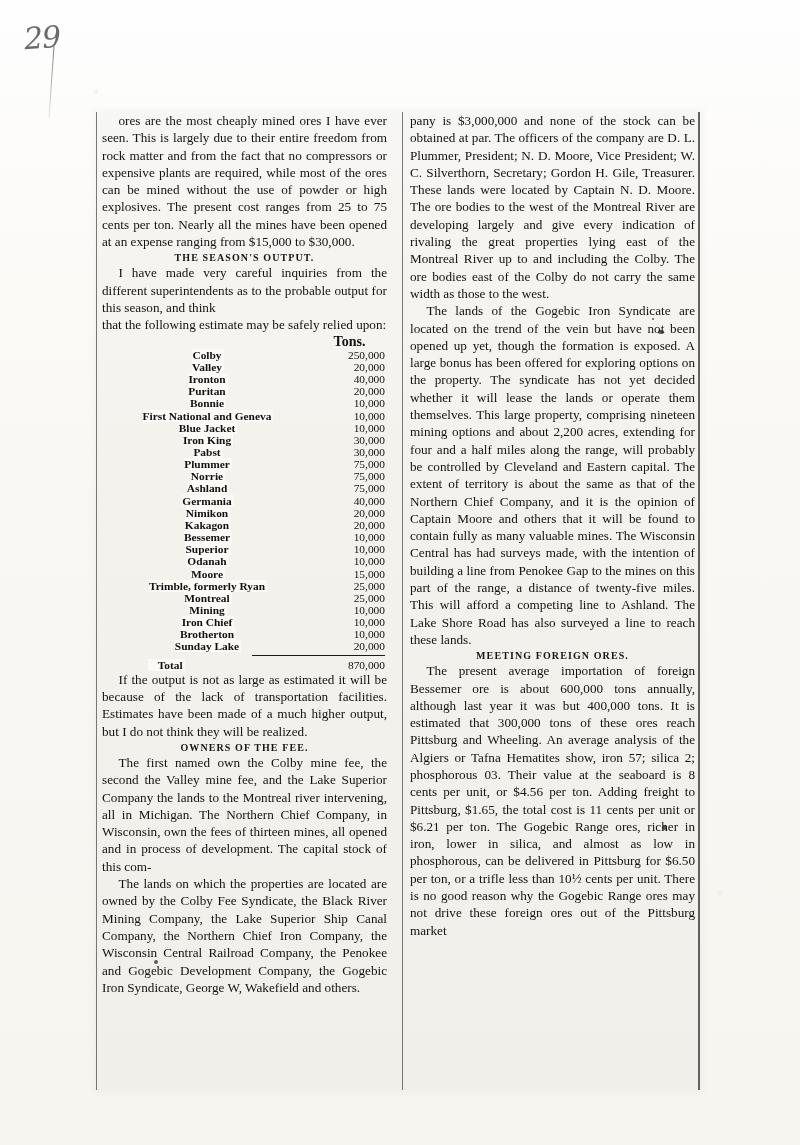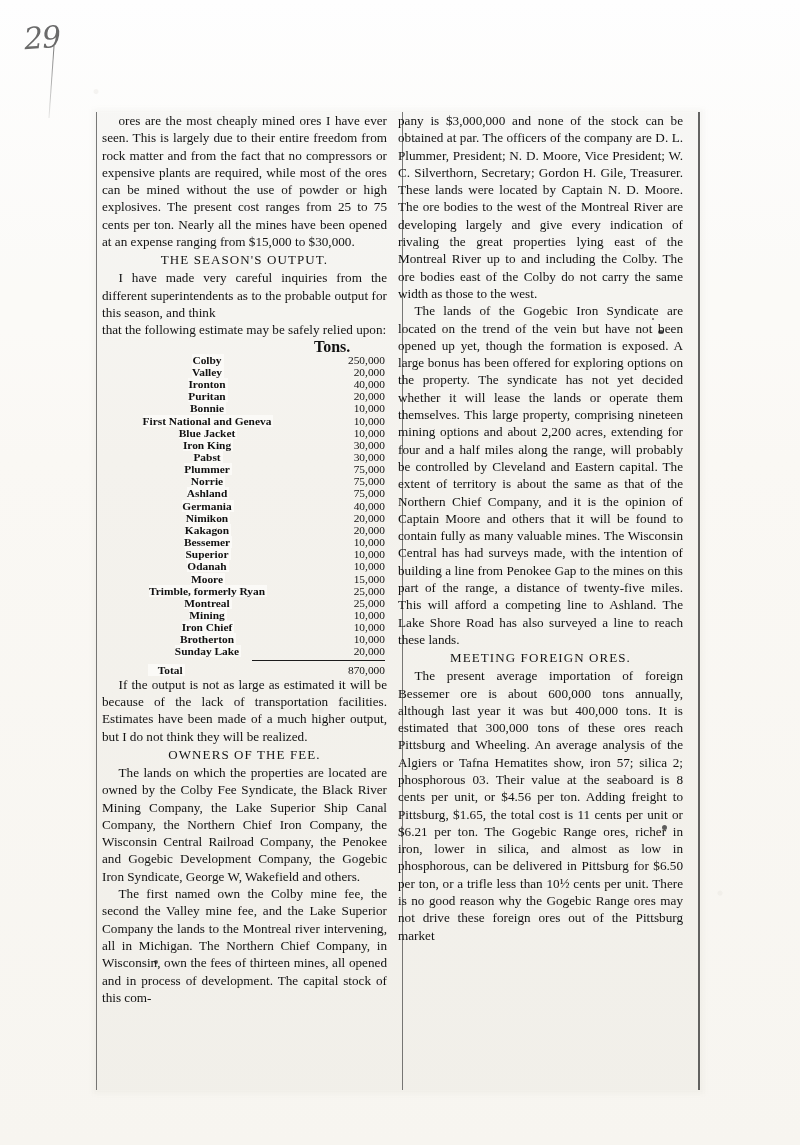--- a/index.html
+++ b/index.html
@@ -83,56 +83,56 @@
   .columns {
     position: relative;
     display: flex;
     height: 100%;
   }
   .col {
     width: 296px;
     padding: 0 5px 0 6px;
     box-sizing: border-box;
   }
-  .col.right { }
+  .col.right { margin-left: 12px; }
 
   p {
     margin: 0;
     font-size: 13.2px;
     line-height: 17.3px;
     text-align: justify;
     text-indent: 1.25em;
     color: #121212;
     -webkit-font-smoothing: none;
   }
   p.cont { text-indent: 0; }
 
   h2.subhead {
     margin: 2px 0 1px 0;
-    font-size: 13px;
-    font-weight: normal;
+    font-size: 10px;
+    font-weight: bold;
     text-align: center;
     letter-spacing: 1.1px;
     text-transform: uppercase;
     color: #141414;
   }
 
   
   .table-wrap { margin: 2px 0 0 0; }
   table.output {
     width: 100%;
     border-collapse: collapse;
     font-size: 11.4px;
     line-height: 12.15px;
     color: #111;
   }
   table.output th.tons {
-    text-align: left;
+    text-align: center;
     font-weight: bold;
-    font-size: 16px;
+    font-size: 14px;
     padding: 0 2px 1px 0;
   }
   table.output th.spacer { border: 0; }
   table.output td.mine {
     white-space: nowrap;
     font-weight: bold;
     position: relative;
     padding: 0;
     overflow: hidden;
     text-align: center;
@@ -314,22 +314,22 @@
                 <td class="val">870,000</td>
               </tr>
             </tbody>
           </table>
         </div>
 
         <p>If the output is not as large as estimated it will be because of the lack of transportation facilities. Estimates have been made of a much higher output, but I do not think they will be realized.</p>
 
         <h2 class="subhead">OWNERS OF THE FEE.</h2>
 
+        <p>The first named own the Colby mine fee, the second the Valley mine fee, and the Lake Superior Company the lands to the Montreal river intervening, all in Michigan. The Northern Chief Company, in Wisconsin, own the fees of thirteen mines, all opened and in process of development. The capital stock of this com-</p>
         <p>The lands on which the properties are located are owned by the Colby Fee Syndicate, the Black River Mining Company, the Lake Superior Ship Canal Company, the Northern Chief Iron Company, the Wisconsin Central Railroad Company, the Penokee and Gogebic Development Company, the Gogebic Iron Syndicate, George W, Wakefield and others.</p>
-        <p>The first named own the Colby mine fee, the second the Valley mine fee, and the Lake Superior Company the lands to the Montreal river intervening, all in Michigan. The Northern Chief Company, in Wisconsin, own the fees of thirteen mines, all opened and in process of development. The capital stock of this com-</p>
       </div>
 
       <div class="col right">
         <p class="cont">pany is $3,000,000 and none of the stock can be obtained at par. The officers of the company are D. L. Plummer, President; N. D. Moore, Vice President; W. C. Silverthorn, Secretary; Gordon H. Gile, Treasurer. These lands were located by Captain N. D. Moore. The ore bodies to the west of the Montreal River are developing largely and give every indication of rivaling the great properties lying east of the Montreal River up to and including the Colby. The ore bodies east of the Colby do not carry the same width as those to the west.</p>
         <p>The lands of the Gogebic Iron Syndicate are located on the trend of the vein but have not been opened up yet, though the formation is exposed. A large bonus has been offered for exploring options on the property. The syndicate has not yet decided whether it will lease the lands or operate them themselves. This large property, comprising nineteen mining options and about 2,200 acres, extending for four and a half miles along the range, will probably be controlled by Cleveland and Eastern capital. The extent of territory is about the same as that of the Northern Chief Company, and it is the opinion of Captain Moore and others that it will be found to contain fully as many valuable mines. The Wisconsin Central has had surveys made, with the intention of building a line from Penokee Gap to the mines on this part of the range, a distance of twenty-five miles. This will afford a competing line to Ashland. The Lake Shore Road has also surveyed a line to reach these lands.</p>
 
         <h2 class="subhead">MEETING FOREIGN ORES.</h2>
 
         <p>The present average importation of foreign Bessemer ore is about 600,000 tons annually, although last year it was but 400,000 tons. It is estimated that 300,000 tons of these ores reach Pittsburg and Wheeling. An average analysis of the Algiers or Tafna Hematites show, iron 57; silica 2; phosphorous 03. Their value at the seaboard is 8 cents per unit, or $4.56 per ton. Adding freight to Pittsburg, $1.65, the total cost is 11 cents per unit or $6.21 per ton. The Gogebic Range ores, richer in iron, lower in silica, and almost as low in phosphorous, can be delivered in Pittsburg for $6.50 per ton, or a trifle less than 10½ cents per unit. There is no good reason why the Gogebic Range ores may not drive these foreign ores out of the Pittsburg market</p>
       </div>

